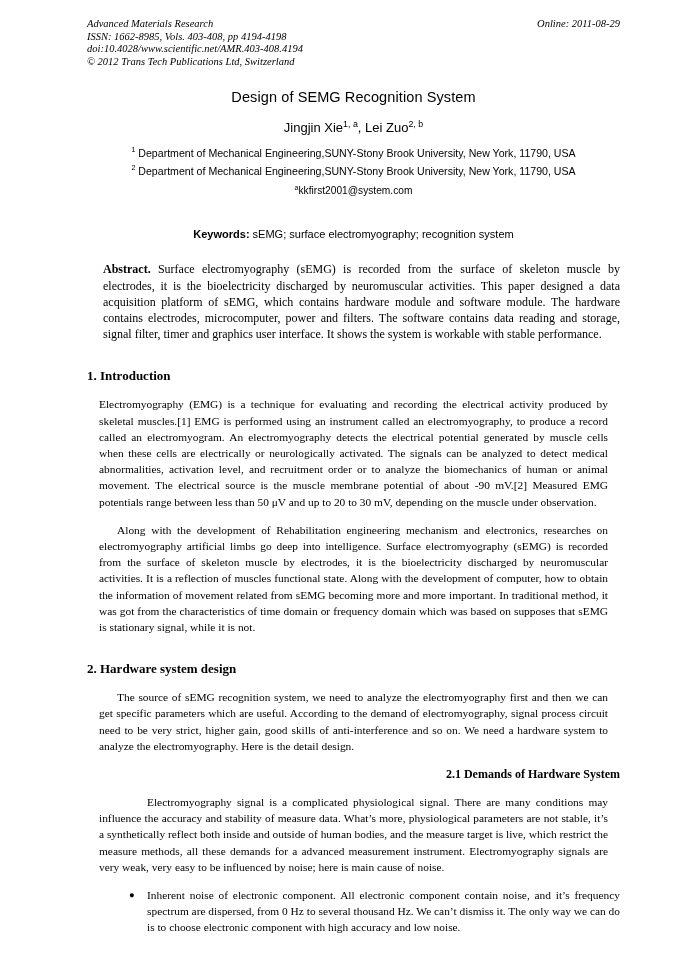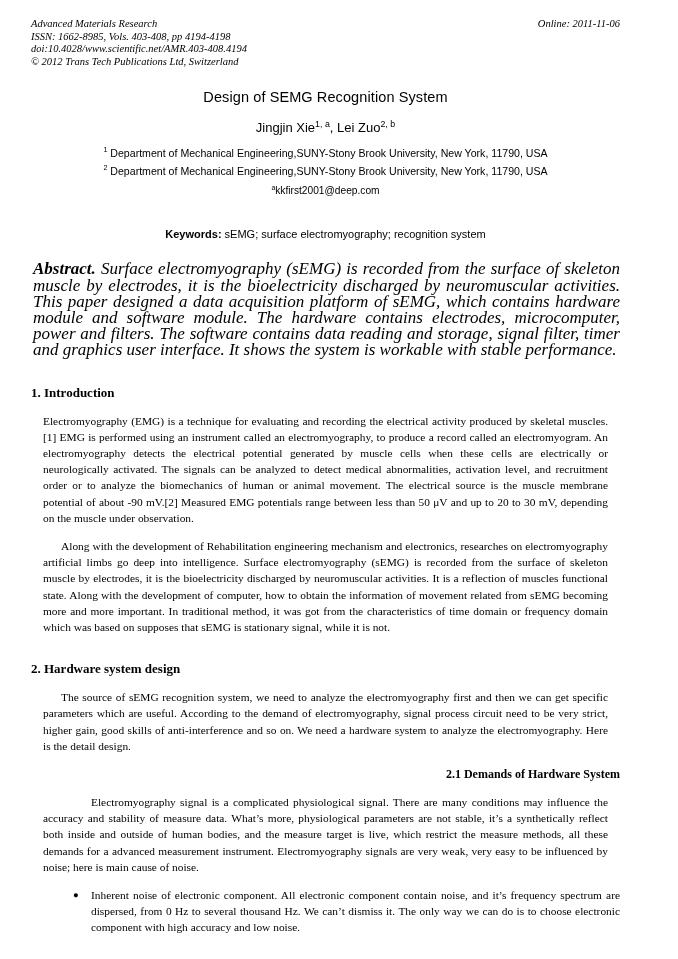--- a/index.html
+++ b/index.html
@@ -15,21 +15,21 @@
     font-family: "Liberation Serif", "DejaVu Serif", serif;
     color: #000000;
     -webkit-font-smoothing: antialiased;
   }
   .page {
     position: relative;
     width: 678px;
     height: 959px;
     background: #ffffff;
     box-sizing: border-box;
-    padding: 18px 58px 0 31px;
+    padding: 18px 58px 0 87px;
   }
 
   
   .masthead {
     position: relative;
     font-family: "Liberation Serif", "DejaVu Serif", serif;
     font-style: italic;
     font-size: 10.5px;
     line-height: 12.6px;
     color: #000;
@@ -91,26 +91,25 @@
     font-size: 11px;
     line-height: 15px;
     margin: 28px 0 0 0;
     text-align: center;
   }
   .keywords .kw-label { font-weight: bold; }
 
   
   .abstract {
     font-family: "Liberation Serif", "DejaVu Serif", serif;
-    font-size: 17px;
+    font-size: 12px;
     line-height: 16.2px;
     text-align: justify;
     text-justify: inter-word;
-    margin: 19px 0 0 2px;
-    font-style: italic;
+    margin: 19px 0 0 16px;
   }
   .abstract .ab-label { font-weight: bold; }
 
   
   h2.section-heading {
     font-family: "Liberation Serif", "DejaVu Serif", serif;
     font-weight: bold;
     font-size: 13px;
     line-height: 16px;
     margin: 26px 0 9px 0;
@@ -165,38 +164,38 @@
 
 <div class="page">
 
   <div class="masthead">
     <div class="left-block">
       <span class="mh-line">Advanced Materials Research</span>
       <span class="mh-line">ISSN: 1662-8985, Vols. 403-408, pp 4194-4198</span>
       <span class="mh-line">doi:10.4028/www.scientific.net/AMR.403-408.4194</span>
       <span class="mh-line">© 2012 Trans Tech Publications Ltd, Switzerland</span>
     </div>
-    <div class="online">Online: 2011-11-06</div>
+    <div class="online">Online: 2011-08-29</div>
   </div>
 
   <h1 class="doc-title">Design of SEMG Recognition System</h1>
 
   <div class="authors">
     <span>Jingjin Xie</span><sup>1, a</sup><span>, </span><span>Lei Zuo</span><sup>2, b</sup>
   </div>
 
   <div class="affil">
     <sup>1</sup><span> Department of Mechanical Engineering,SUNY-Stony Brook University, New York, 11790, USA</span>
   </div>
   <div class="affil">
     <sup>2</sup><span> Department of Mechanical Engineering,SUNY-Stony Brook University, New York, 11790, USA</span>
   </div>
 
   <div class="email">
-    <sup>a</sup><span>kkfirst2001@deep.com</span>
+    <sup>a</sup><span>kkfirst2001@system.com</span>
   </div>
 
   <div class="keywords">
     <span class="kw-label">Keywords:</span><span> sEMG; surface electromyography; recognition system</span>
   </div>
 
   <div class="abstract">
     <span class="ab-label">Abstract.</span><span> Surface electromyography (sEMG) is recorded from the surface of skeleton muscle by electrodes, it is the bioelectricity discharged by neuromuscular activities. This paper designed a data acquisition platform of sEMG, which contains hardware module and software module. The hardware contains electrodes, microcomputer, power and filters.  The software contains data reading and storage, signal filter, timer and graphics user interface. It shows the system is workable with stable performance.</span>
   </div>
 

